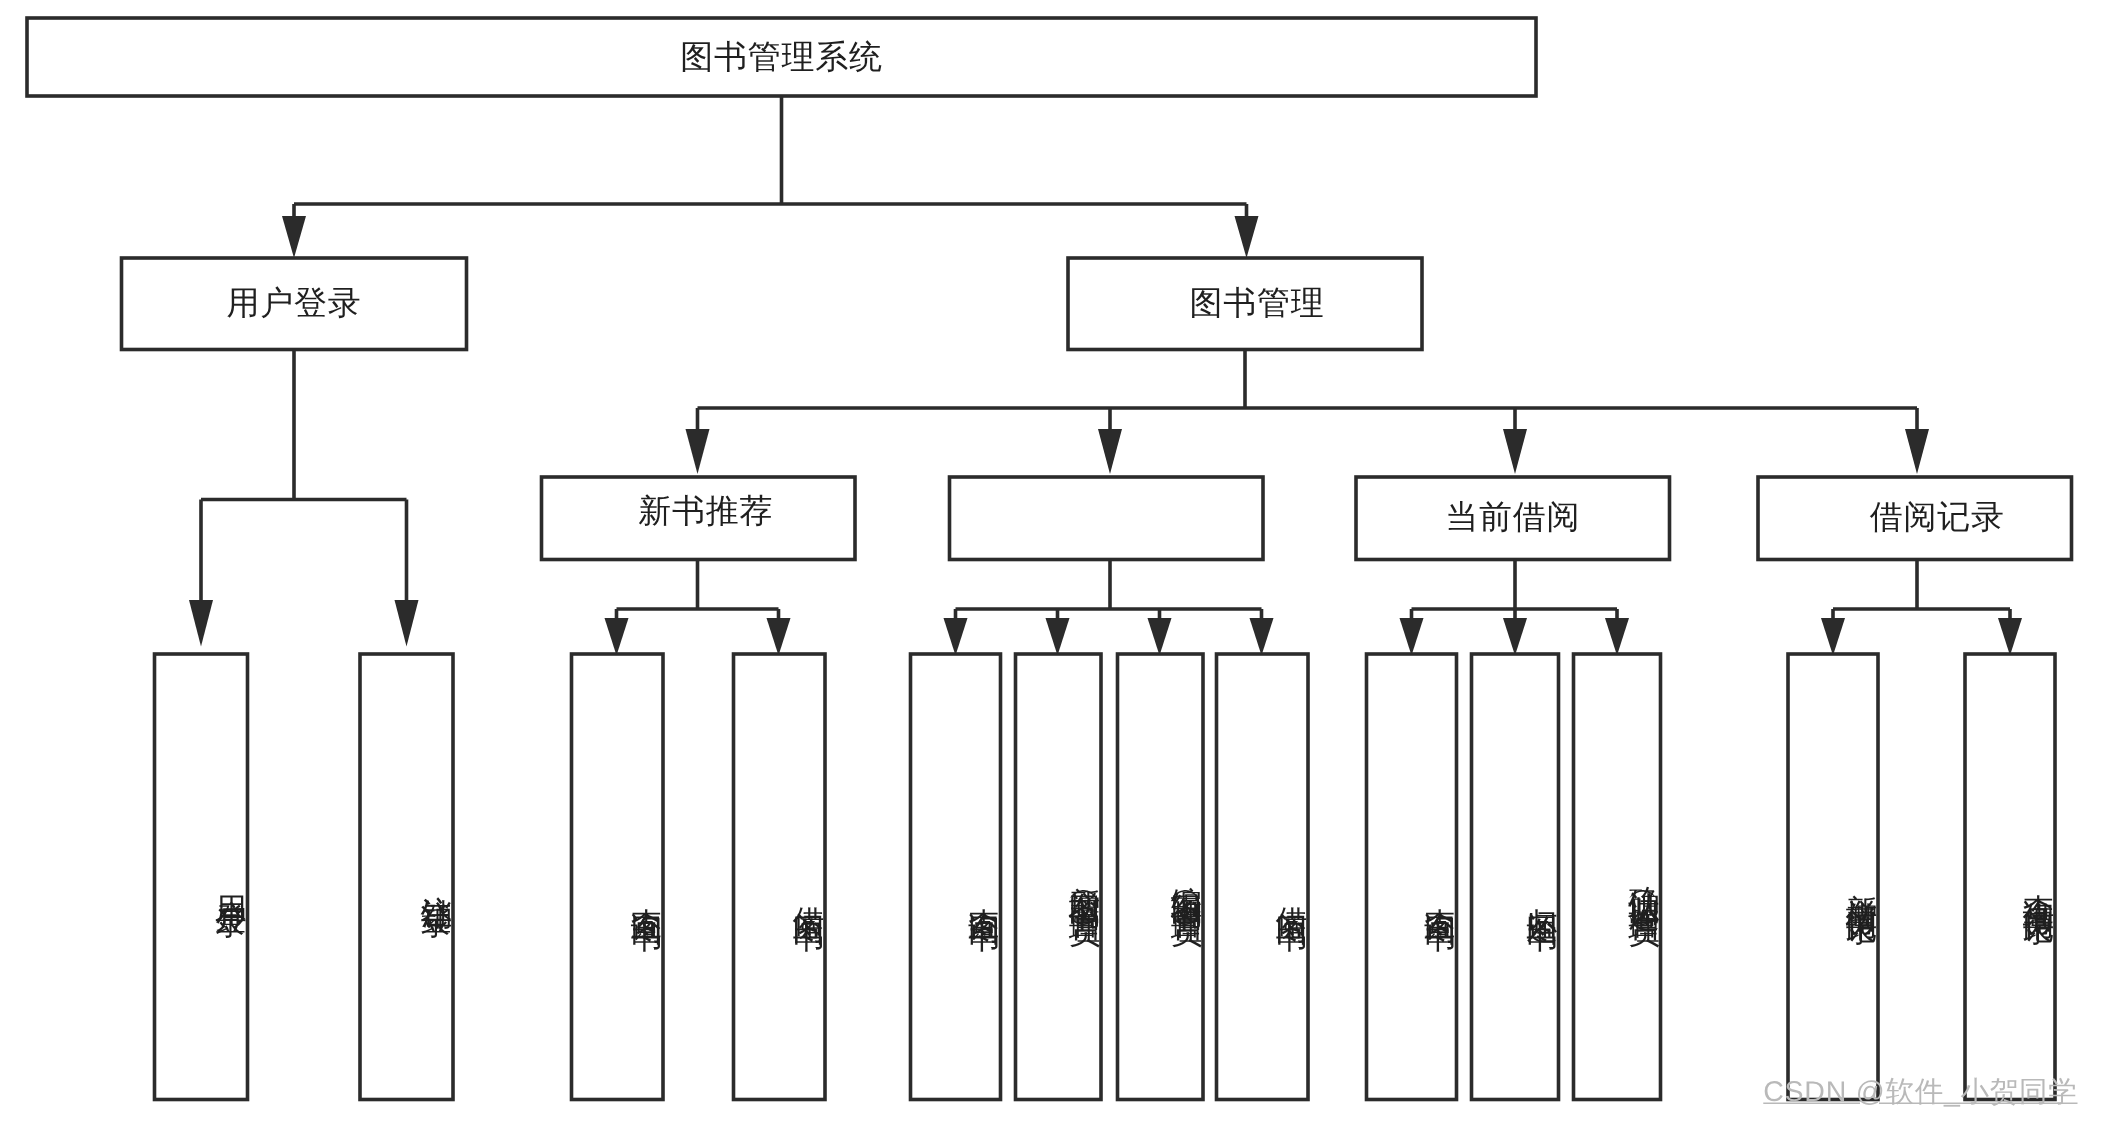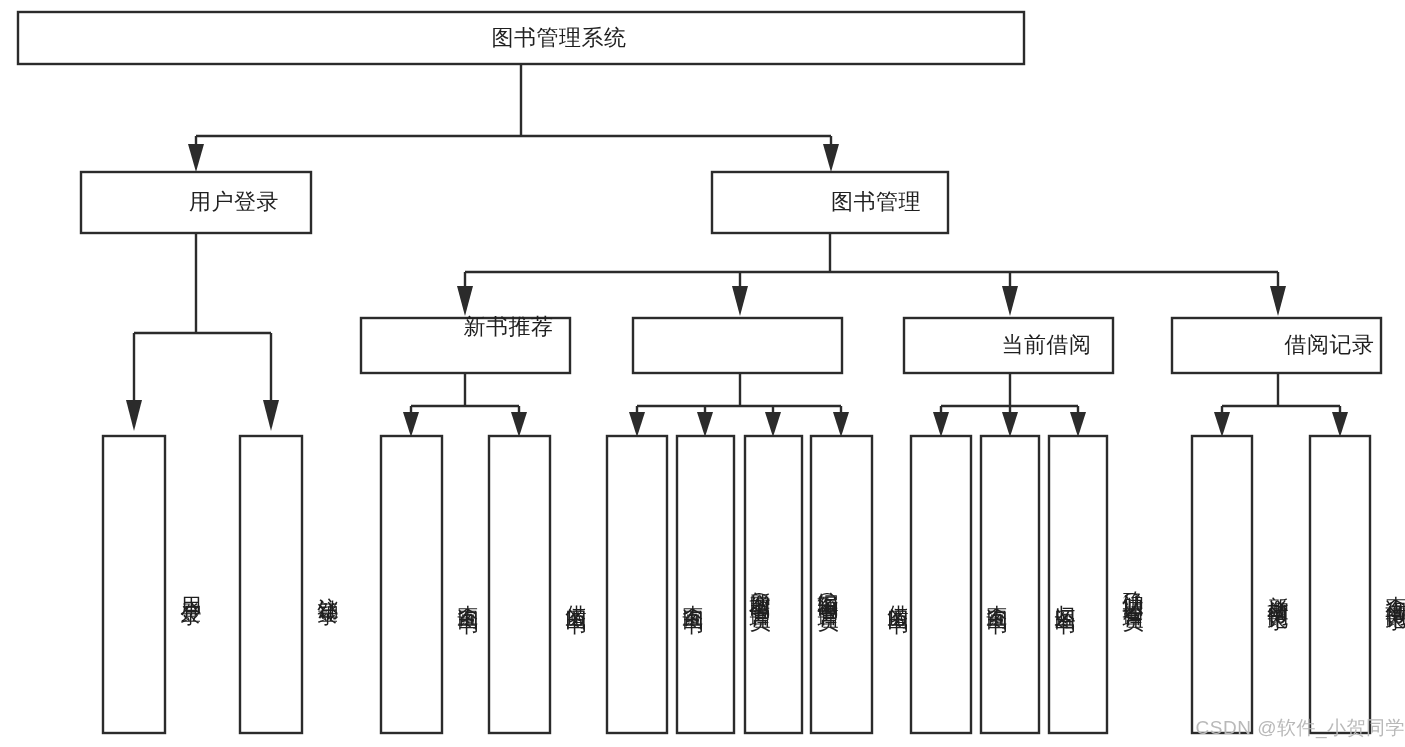--- a/index.html
+++ b/index.html
@@ -43,21 +43,20 @@
   }
   .node-label {
     position: absolute;
     display: flex;
     align-items: center;
     justify-content: center;
     color: #1f1f1f;
     font-family: "Liberation Sans", "DejaVu Sans", sans-serif;
     pointer-events: none;
     box-sizing: border-box;
-    margin-left: 38px;
   }
   .node-label.horizontal {
     font-size: 22px;
     letter-spacing: 0.5px;
     line-height: 1.2;
     white-space: nowrap;
   }
   .node-label.vertical {
     writing-mode: vertical-rl;
     text-orientation: upright;
@@ -65,27 +64,28 @@
     letter-spacing: 3px;
     line-height: 1.18;
     align-items: flex-start;
     padding-top: 2px;
   }
   .node-label.vertical.pad-top {
     padding-top: 4px;
   }
   .watermark {
     position: absolute;
-    right: 0;
+    right: 20px;
     bottom: 6px;
     font-size: 19px;
     color: #b9b9b9;
     font-family: "Liberation Sans", "DejaVu Sans", sans-serif;
     letter-spacing: 0.5px;
     white-space: nowrap;
+    text-decoration: underline;
   }
 </style>
 </head>
 <body>
 
 <div id="diagram-root">
 
   <svg id="diagram-svg" viewBox="0 0 1405 747" xmlns="http://www.w3.org/2000/svg">
 
     <rect class="node-box" x="18" y="12" width="1006" height="52"></rect>
@@ -148,21 +148,21 @@
 
     <rect class="node-box" x="1192" y="436" width="60" height="297"></rect>
     <rect class="node-box" x="1310" y="436" width="60" height="297"></rect>
   </svg>
 
   <div class="node-label horizontal" style="left:18px; top:12px; width:1006px; height:52px;">图书管理系统</div>
 
   <div class="node-label horizontal" style="left:81px; top:172px; width:230px; height:61px;">用户登录</div>
   <div class="node-label horizontal" style="left:712px; top:172px; width:236px; height:61px;padding-left:16px;">图书管理</div>
 
-  <div class="node-label horizontal" style="left:361px; top:300px; width:219px; height:55px;">新书推荐</div>
+  <div class="node-label horizontal" style="left:361px; top:316px; width:219px; height:55px;font-family:Liberation Mono, monospace;">新书推荐</div>
   <div class="node-label horizontal" style="left:904px; top:318px; width:209px; height:55px;">当前借阅</div>
   <div class="node-label horizontal" style="left:1172px; top:318px; width:239px; height:55px;">借阅记录</div>
 
   <div class="node-label vertical" style="left:103px; top:482px; width:62px; height:205px;">用户登录</div>
   <div class="node-label vertical" style="left:240px; top:482px; width:62px; height:205px;">注销登录</div>
 
   <div class="node-label vertical" style="left:381px; top:490px; width:61px; height:205px;">查询图书</div>
   <div class="node-label vertical" style="left:489px; top:490px; width:61px; height:205px;">借阅图书</div>
 
   <div class="node-label vertical" style="left:607px; top:490px; width:60px; height:205px;">查询图书</div>

